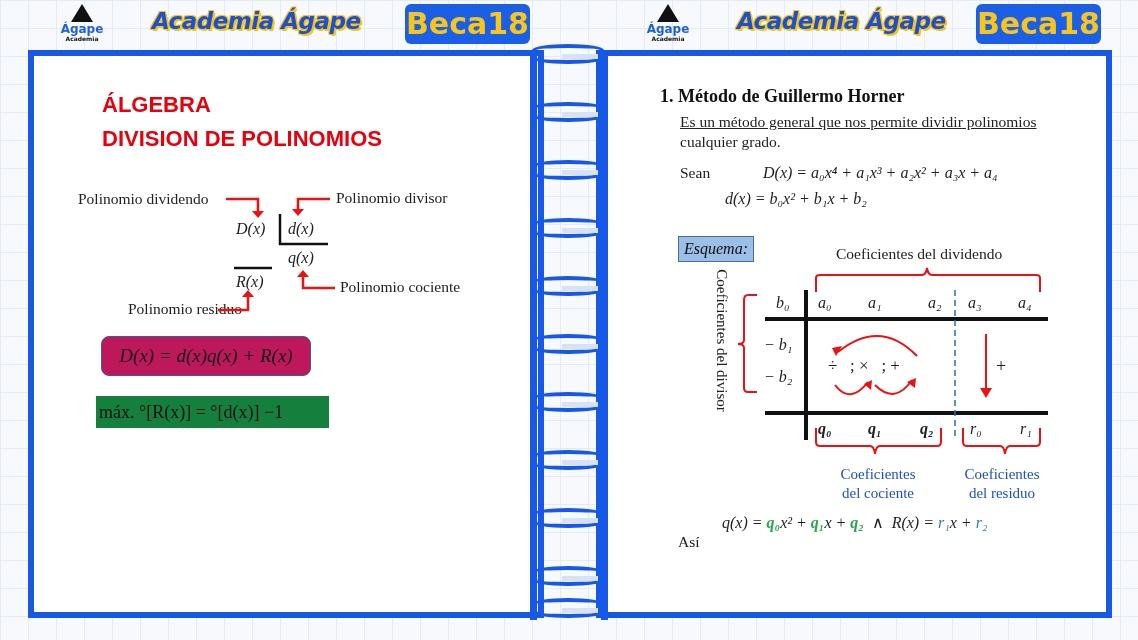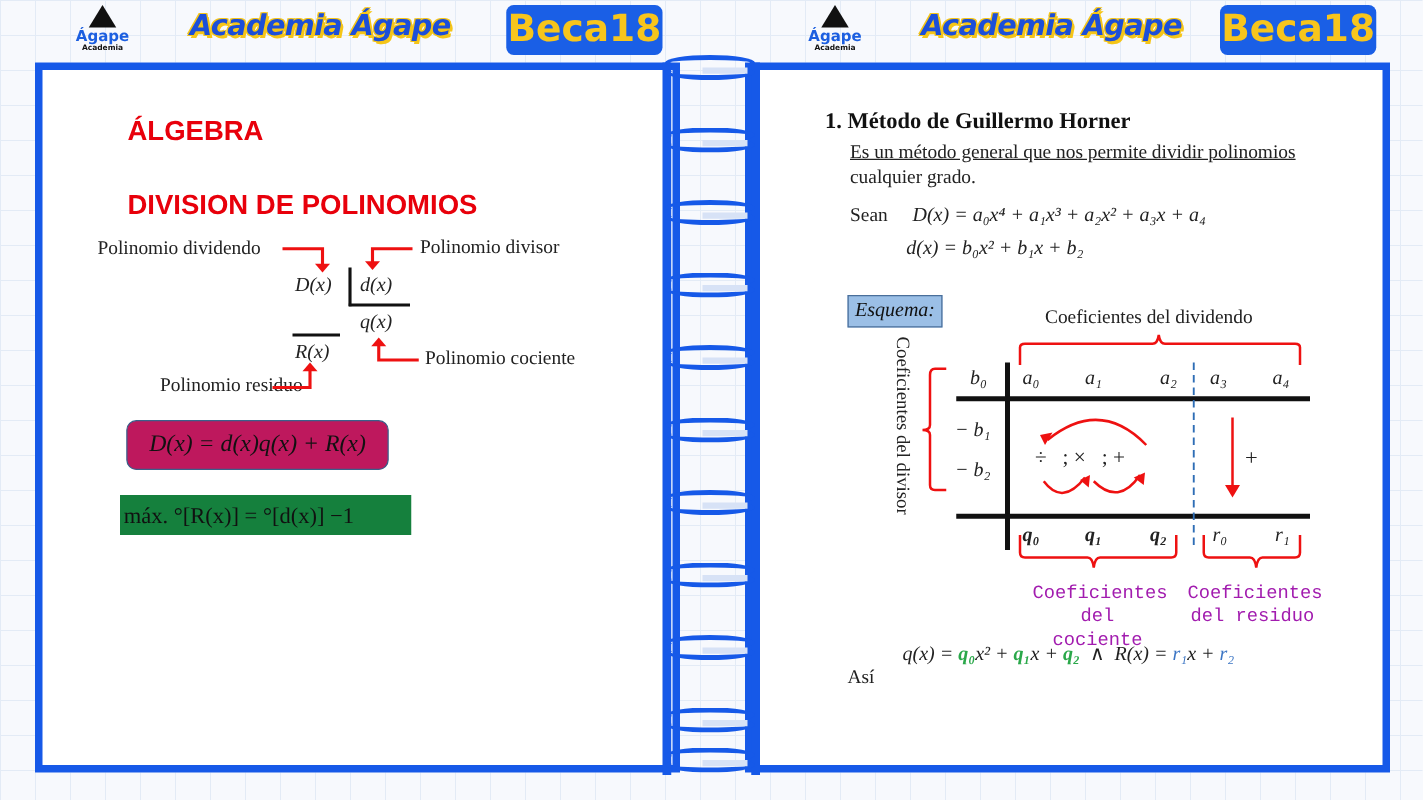--- a/index.html
+++ b/index.html
@@ -35,21 +35,21 @@
   .lbl{position:absolute;font-size:15.5px;color:#222;white-space:nowrap;}
   .math{position:absolute;font-style:italic;font-size:16px;color:#222;white-space:nowrap;}
   .formula-box{position:absolute;background:#be185d;border:1.5px solid #3a5f8a;border-radius:8px;font-style:italic;font-size:19px;text-align:center;line-height:38px;color:#111;}
   .deg-box{position:absolute;background:#15803d;font-size:18px;line-height:32px;color:#111;padding-left:3px;}
   
   .h1{position:absolute;font-weight:bold;font-size:18px;color:#111;}
   .p{position:absolute;font-size:15.5px;color:#222;line-height:20px;}
   .esq{position:absolute;background:#9bbfe6;border:1.5px solid #4a6f9a;font-size:16px;line-height:24px;padding:0 5px;color:#111;}
   .g{color:#2aa84a;font-weight:bold;}
   .b{color:#3b75c4;}
-  .small{font-size:15px;color:#a21caf;position:absolute;text-align:center;line-height:19px;font-family:Liberation Mono, monospace;}
+  .small{font-size:15px;color:#1d4ed8;position:absolute;text-align:center;line-height:19px;}
   .cell{position:absolute;font-style:italic;font-size:16px;color:#222;}
 </style>
 </head>
 <body>
 
 <div class="logo" style="left:52px;top:4px;">
   <div class="tri"></div>
   <div class="name">Ágape</div>
   <div class="sub">Academia</div>
 </div>
@@ -121,21 +121,21 @@
       <div class="hl"></div>
     </div>
   <div class="ring" style="top:548px;">
       <div class="r1"></div>
       <div class="r2"></div>
       <div class="hl"></div>
     </div>
 </div>
 
 <div class="title" style="left:102px;top:88px;">ÁLGEBRA</div>
-<div class="title" style="left:102px;top:122px;margin-top:25px;">DIVISION DE POLINOMIOS</div>
+<div class="title" style="left:102px;top:122px;">DIVISION DE POLINOMIOS</div>
 
 <div class="lbl" style="left:78px;top:190px;">Polinomio dividendo</div>
 <div class="lbl" style="left:336px;top:189px;">Polinomio divisor</div>
 <div class="lbl" style="left:340px;top:278px;">Polinomio cociente</div>
 <div class="lbl" style="left:88px;top:300px;margin-left:40px;">Polinomio residuo</div>
 
 <svg class="abs" style="left:0;top:0;" width="540" height="330">
   <g stroke="#e11" stroke-width="2.5" fill="none">
     <polyline points="226,199 258,199 258,212"></polyline>
     <polyline points="330,199 298,199 298,210"></polyline>
@@ -159,21 +159,21 @@
 <div class="math" style="left:288px;top:249px;">q(x)</div>
 <div class="math" style="left:236px;top:273px;">R(x)</div>
 
 <div class="formula-box" style="left:101px;top:336px;width:208px;height:38px;">D(x) = d(x)q(x) + R(x)</div>
 <div class="deg-box" style="left:96px;top:396px;width:230px;height:32px;">máx. °[R(x)] = °[d(x)] −1</div>
 
 <div class="h1" style="left:660px;top:86px;">1. Método de Guillermo Horner</div>
 <div class="p" style="left:680px;top:112px;text-decoration:underline;">Es un método general que nos permite dividir polinomios</div>
 <div class="p" style="left:680px;top:132px;">cualquier grado.</div>
 <div class="p" style="left:680px;top:163px;">Sean</div>
-<div class="math" style="left:730px;top:164px;">D(x) = a₀x⁴ + a₁x³ + a₂x² + a₃x + a₄</div>
+<div class="math" style="left:763px;top:164px;">D(x) = a₀x⁴ + a₁x³ + a₂x² + a₃x + a₄</div>
 <div class="math" style="left:725px;top:190px;">d(x) = b₀x² + b₁x + b₂</div>
 
 <div class="esq" style="left:678px;top:236px;font-style:italic;">Esquema:</div>
 <div class="p" style="left:836px;top:244px;">Coeficientes del dividendo</div>
 <div class="p" style="left:636px;top:332px;width:170px;transform:rotate(90deg);text-align:center;font-size:15px;line-height:17px;">Coeficientes del divisor</div>
 
 <svg class="abs" style="left:0;top:0;" width="1138" height="520">
   <g stroke="#e11" stroke-width="2" fill="none">
     <path d="M816,292 L816,278 Q816,275 820,275 L922,275 Q926,275 927,268 Q928,275 932,275 L1036,275 Q1040,275 1040,278 L1040,292"></path>
     <path d="M757,295 L748,295 Q744,295 744,300 L744,340 Q744,344 738,344 Q744,344 744,348 L744,388 Q744,392 748,392 L757,392"></path>

